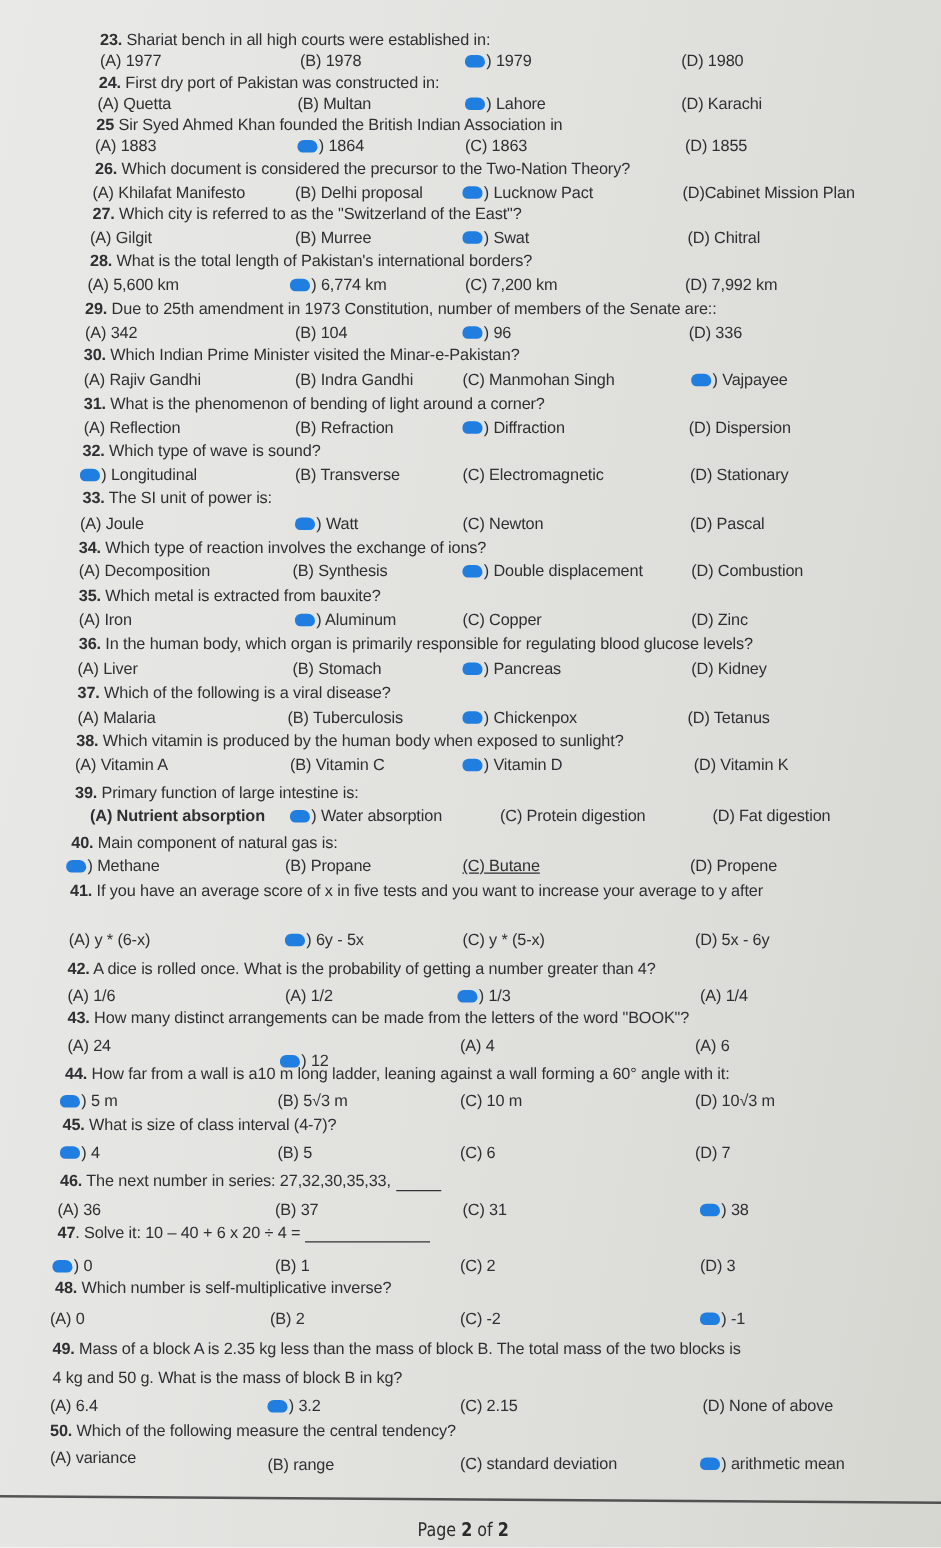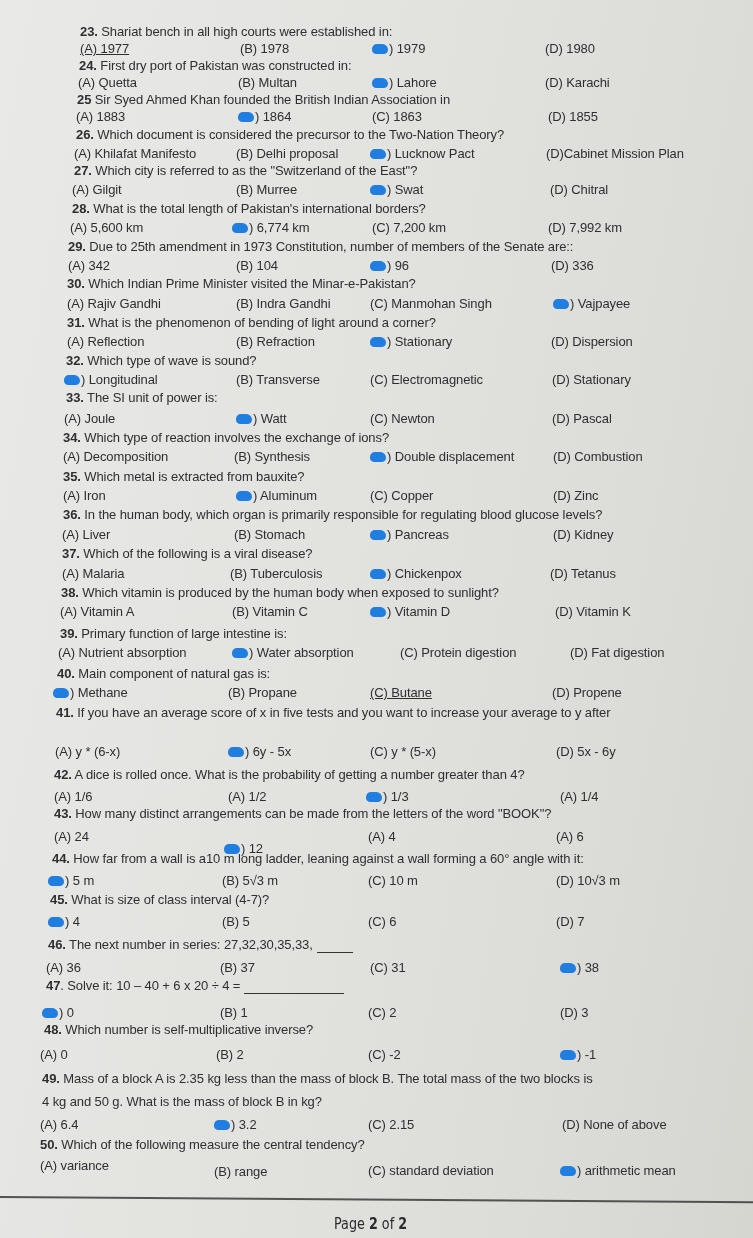--- a/index.html
+++ b/index.html
@@ -24,21 +24,21 @@
   }
   .footer { position: absolute; left: 334px; top: 1215px; font-size: 15px; font-family: "DejaVu Sans", sans-serif; color: #2b2b2b; transform: scaleX(0.85); transform-origin: left top; }
   .footer b { font-weight: bold; }
   .blank { display: inline-block; border-bottom: 1px solid #333; }
 </style>
 </head>
 <body>
 
 <div class="sheet" id="sheet">
     <div class="q" style="left: 80px; top: 24px;"><span class="num">23.</span><span> Shariat bench in all high courts were established in:</span></div>
-    <div class="opt" style="left: 80px; top: 41px; text-decoration: underline;"><span>(A) 1977</span></div>
+    <div class="opt" style="left: 80px; top: 41px;"><span>(A) 1977</span></div>
     <div class="opt" style="left: 240px; top: 41px;"><span>(B) 1978</span></div>
     <div class="opt" style="left: 372px; top: 41px;"><span class="mark"></span><span>) 1979</span></div>
     <div class="opt" style="left: 545px; top: 41px;"><span>(D) 1980</span></div>
     <div class="q" style="left: 79px; top: 58px;"><span class="num">24.</span><span> First dry port of Pakistan was constructed  in:</span></div>
     <div class="opt" style="left: 78px; top: 75px;"><span>(A) Quetta</span></div>
     <div class="opt" style="left: 238px; top: 75px;"><span>(B) Multan</span></div>
     <div class="opt" style="left: 372px; top: 75px;"><span class="mark"></span><span>) Lahore</span></div>
     <div class="opt" style="left: 545px; top: 75px;"><span>(D) Karachi</span></div>
     <div class="q" style="left: 77px; top: 92px;"><span class="num">25</span><span>  Sir Syed Ahmed Khan founded the British Indian Association in</span></div>
     <div class="opt" style="left: 76px; top: 109px;"><span>(A) 1883</span></div>
@@ -66,21 +66,21 @@
     <div class="opt" style="left: 370px; top: 258px;"><span class="mark"></span><span>) 96</span></div>
     <div class="opt" style="left: 551px; top: 258px;"><span>(D) 336</span></div>
     <div class="q" style="left: 67px; top: 276px;"><span class="num">30.</span><span> Which Indian Prime Minister visited the Minar-e-Pakistan?</span></div>
     <div class="opt" style="left: 67px; top: 296px;"><span>(A) Rajiv Gandhi</span></div>
     <div class="opt" style="left: 236px; top: 296px;"><span>(B) Indra Gandhi</span></div>
     <div class="opt" style="left: 370px; top: 296px;"><span>(C) Manmohan Singh</span></div>
     <div class="opt" style="left: 553px; top: 296px;"><span class="mark"></span><span>) Vajpayee</span></div>
     <div class="q" style="left: 67px; top: 315px;"><span class="num">31.</span><span>  What is the phenomenon of bending of light around a corner?</span></div>
     <div class="opt" style="left: 67px; top: 334px;"><span>(A) Reflection</span></div>
     <div class="opt" style="left: 236px; top: 334px;"><span>(B) Refraction</span></div>
-    <div class="opt" style="left: 370px; top: 334px;"><span class="mark"></span><span>) Stationary</span></div>
+    <div class="opt" style="left: 370px; top: 334px;"><span class="mark"></span><span>) Diffraction</span></div>
     <div class="opt" style="left: 551px; top: 334px;"><span>(D) Dispersion</span></div>
     <div class="q" style="left: 66px; top: 353px;"><span class="num">32.</span><span> Which type of wave is sound?</span></div>
     <div class="opt" style="left: 64px; top: 372px;"><span class="mark"></span><span>) Longitudinal</span></div>
     <div class="opt" style="left: 236px; top: 372px;"><span>(B) Transverse</span></div>
     <div class="opt" style="left: 370px; top: 372px;"><span>(C) Electromagnetic</span></div>
     <div class="opt" style="left: 552px; top: 372px;"><span>(D) Stationary</span></div>
     <div class="q" style="left: 66px; top: 390px;"><span class="num">33.</span><span> The SI unit of power is:</span></div>
     <div class="opt" style="left: 64px; top: 411px;"><span>(A) Joule</span></div>
     <div class="opt" style="left: 236px; top: 411px;"><span class="mark"></span><span>) Watt</span></div>
     <div class="opt" style="left: 370px; top: 411px;"><span>(C) Newton</span></div>
@@ -104,21 +104,21 @@
     <div class="opt" style="left: 62px; top: 566px;"><span>(A) Malaria</span></div>
     <div class="opt" style="left: 230px; top: 566px;"><span>(B) Tuberculosis</span></div>
     <div class="opt" style="left: 370px; top: 566px;"><span class="mark"></span><span>) Chickenpox</span></div>
     <div class="opt" style="left: 550px; top: 566px;"><span>(D) Tetanus</span></div>
     <div class="q" style="left: 61px; top: 585px;"><span class="num">38.</span><span> Which vitamin is produced by the human body when exposed to sunlight?</span></div>
     <div class="opt" style="left: 60px; top: 604px;"><span>(A) Vitamin A</span></div>
     <div class="opt" style="left: 232px; top: 604px;"><span>(B) Vitamin C</span></div>
     <div class="opt" style="left: 370px; top: 604px;"><span class="mark"></span><span>) Vitamin D</span></div>
     <div class="opt" style="left: 555px; top: 604px;"><span>(D) Vitamin K</span></div>
     <div class="q" style="left: 60px; top: 626px;"><span class="num">39.</span><span>  Primary function of large intestine is:</span></div>
-    <div class="opt" style="left: 58px; top: 645px;"><span>(A) Nutrient absorption</span></div>
+    <div class="opt" style="left: 72px; top: 645px; font-weight: bold;"><span>(A) Nutrient absorption</span></div>
     <div class="opt" style="left: 232px; top: 645px;"><span class="mark"></span><span>) Water absorption</span></div>
     <div class="opt" style="left: 400px; top: 645px;"><span>(C) Protein digestion</span></div>
     <div class="opt" style="left: 570px; top: 645px;"><span>(D) Fat digestion</span></div>
     <div class="q" style="left: 57px; top: 666px;"><span class="num">40.</span><span> Main component of natural gas is:</span></div>
     <div class="opt" style="left: 53px; top: 685px;"><span class="mark"></span><span>) Methane</span></div>
     <div class="opt" style="left: 228px; top: 685px;"><span>(B) Propane</span></div>
     <div class="opt" style="left: 370px; top: 685px; text-decoration: underline;"><span>(C) Butane</span></div>
     <div class="opt" style="left: 552px; top: 685px;"><span>(D) Propene</span></div>
     <div class="q" style="left: 56px; top: 705px;"><span class="num">41.</span><span> If you have an average score of x in five tests and you want to increase your average to y after</span></div>
     <div class="opt" style="left: 55px; top: 744px;"><span>(A) y * (6-x)</span></div>

